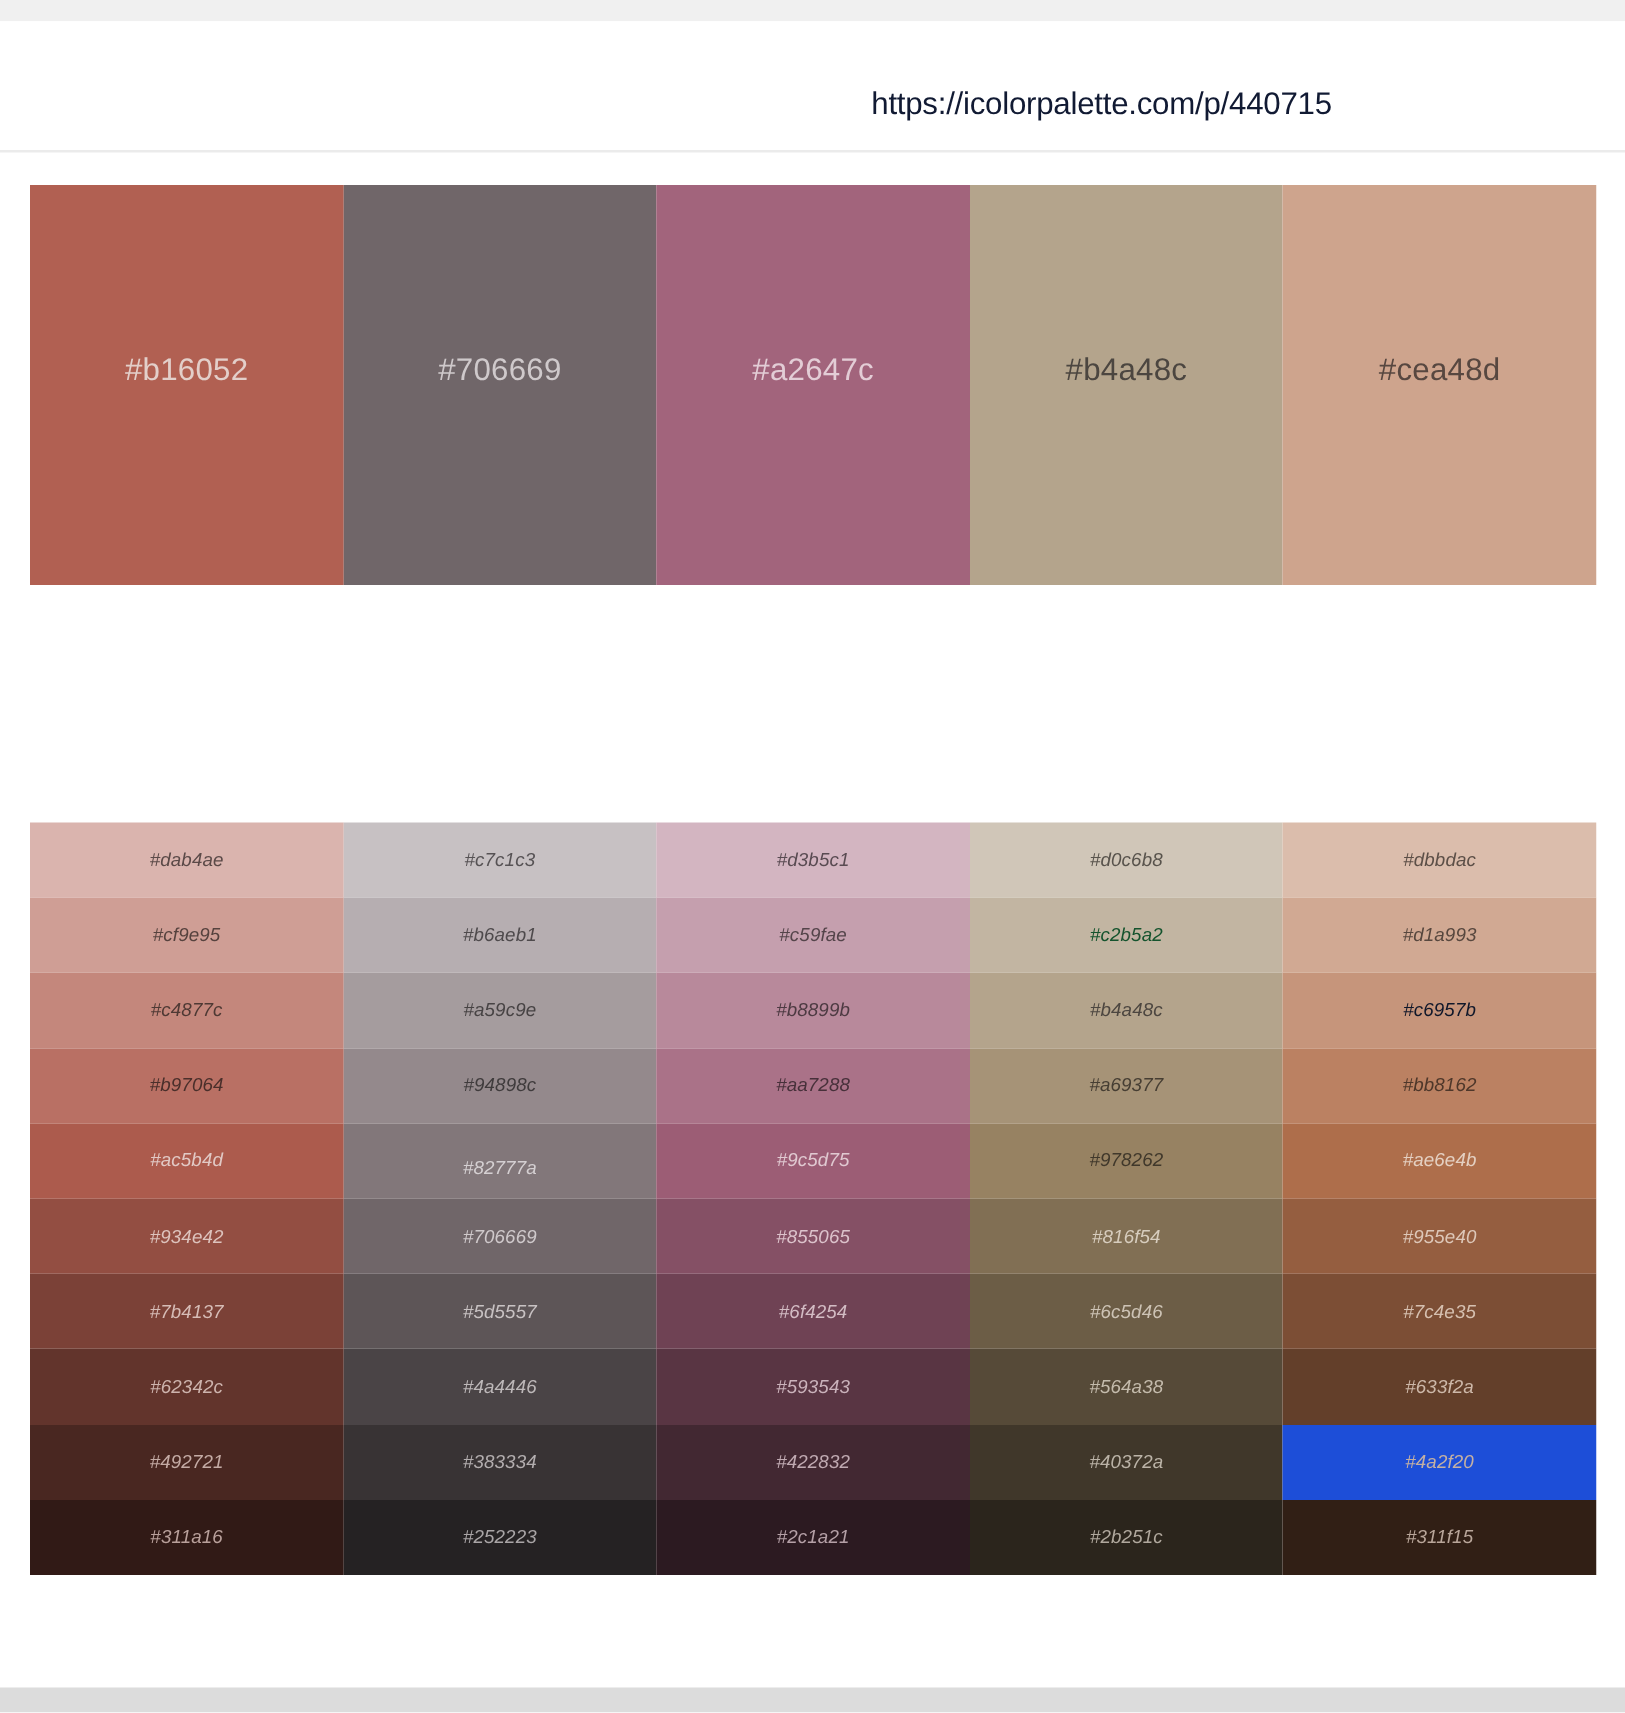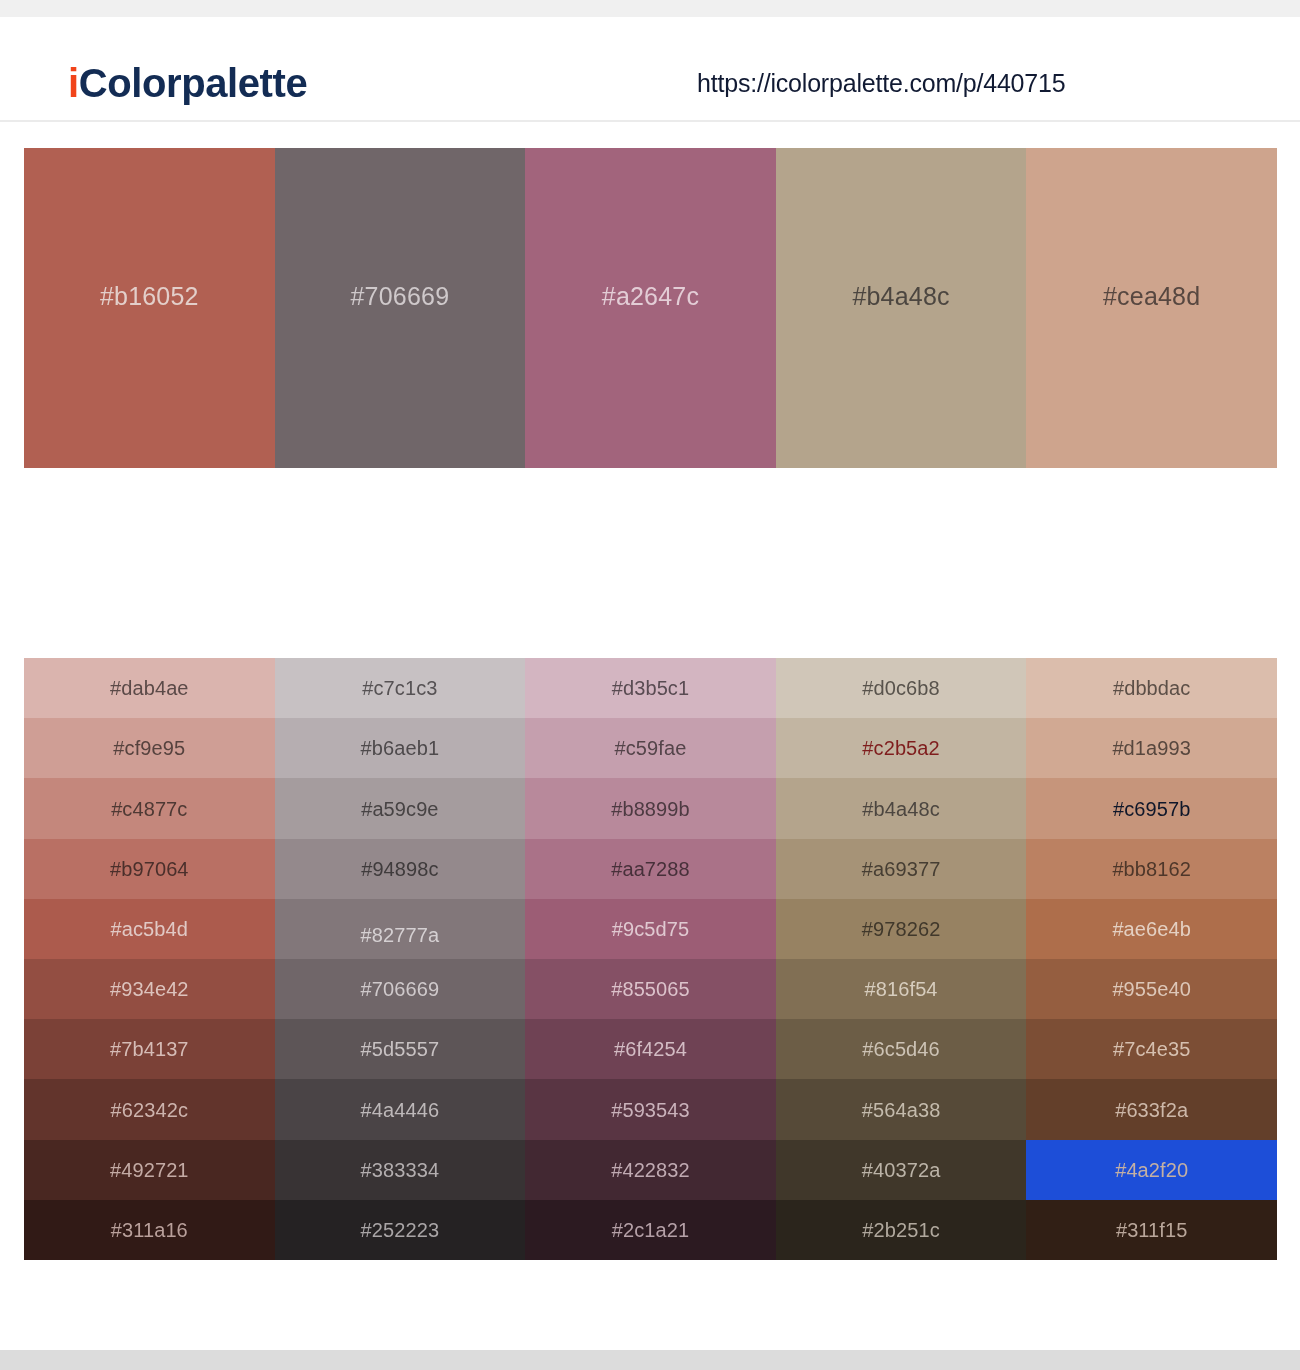--- a/index.html
+++ b/index.html
@@ -108,37 +108,35 @@
     flex: 1 1 0;
     display: flex;
   }
   .shade-cell {
     flex: 1 1 0;
     display: flex;
     align-items: center;
     justify-content: center;
   }
   .shade-label {
-    font-size: 20px;
+    font-size: 15px;
     line-height: 1;
     letter-spacing: 0.1px;
     white-space: nowrap;
+    font-style: italic;
   }
 </style>
 </head>
 <body>
 
 <div class="page">
 
   <div class="top-band"></div>
 
   <div class="header">
-    <div class="logo">
-      <span class="logo-i">i</span><span class="logo-rest">Colorpalette</span>
-    </div>
     <div class="url">https://icolorpalette.com/p/440715</div>
   </div>
 
   <div class="swatch-strip">
       <div class="swatch" style="background: rgb(177, 96, 82);">
         <span class="swatch-label" style="color: rgb(227, 207, 202);">#b16052</span>
       </div>
       <div class="swatch" style="background: rgb(112, 102, 105);">
         <span class="swatch-label" style="color: rgb(207, 201, 203);">#706669</span>
       </div>
@@ -175,21 +173,21 @@
         <div class="shade-cell" style="background: rgb(207, 158, 149);">
           <span class="shade-label" style="color: rgb(86, 66, 62);">#cf9e95</span>
         </div>
         <div class="shade-cell" style="background: rgb(182, 174, 177);">
           <span class="shade-label" style="color: rgb(78, 74, 76);">#b6aeb1</span>
         </div>
         <div class="shade-cell" style="background: rgb(197, 159, 174);">
           <span class="shade-label" style="color: rgb(84, 68, 74);">#c59fae</span>
         </div>
         <div class="shade-cell" style="background: rgb(194, 181, 162);">
-          <span class="shade-label" style="color: #7f1d1d;">#c2b5a2</span>
+          <span class="shade-label" style="color: #14532d;">#c2b5a2</span>
         </div>
         <div class="shade-cell" style="background: rgb(209, 169, 147);">
           <span class="shade-label" style="color: rgb(87, 71, 62);">#d1a993</span>
         </div>
       </div>
       <div class="shade-row">
         <div class="shade-cell" style="background: rgb(196, 135, 124);">
           <span class="shade-label" style="color: rgb(78, 57, 52);">#c4877c</span>
         </div>
         <div class="shade-cell" style="background: rgb(165, 156, 158);">

